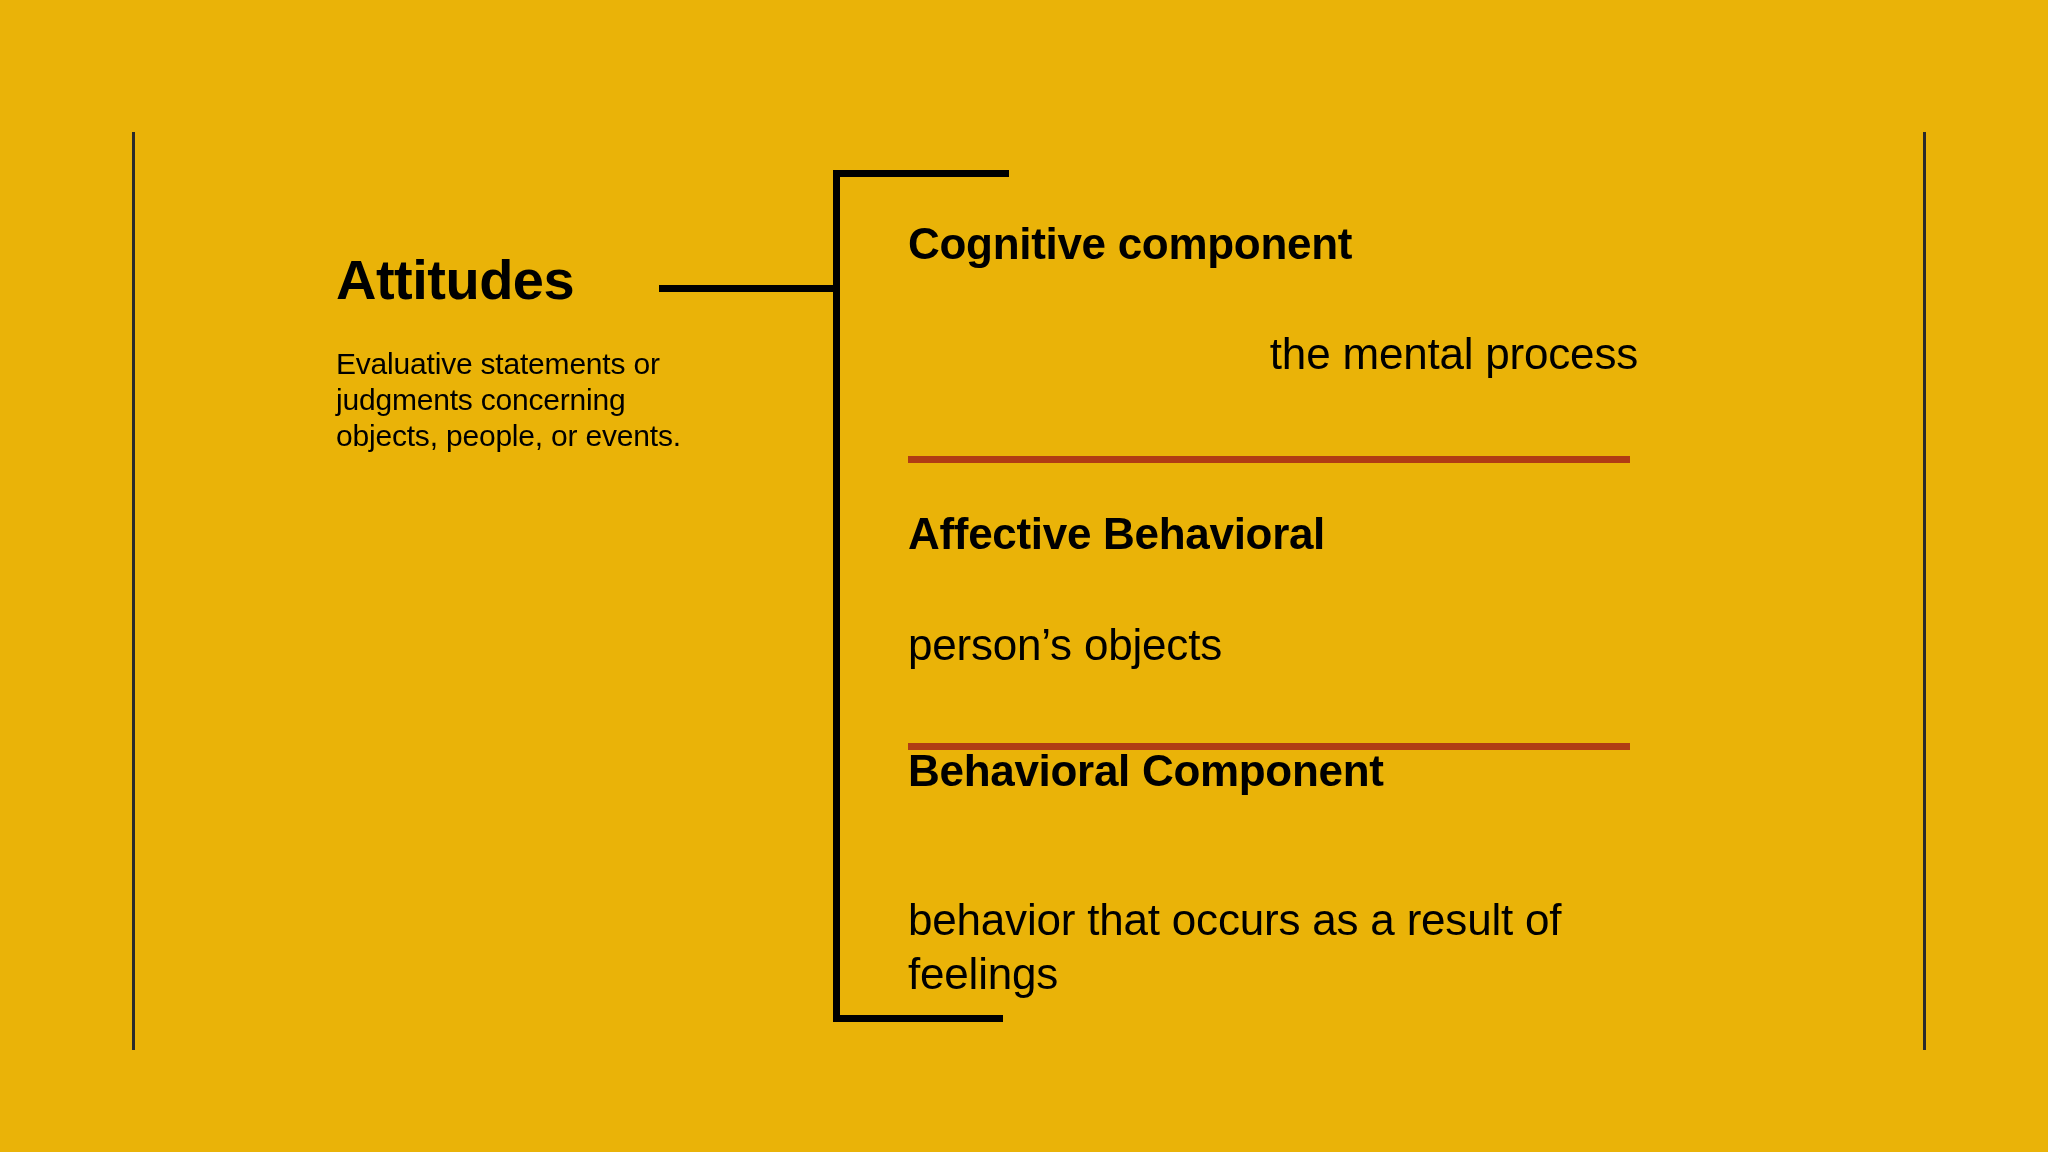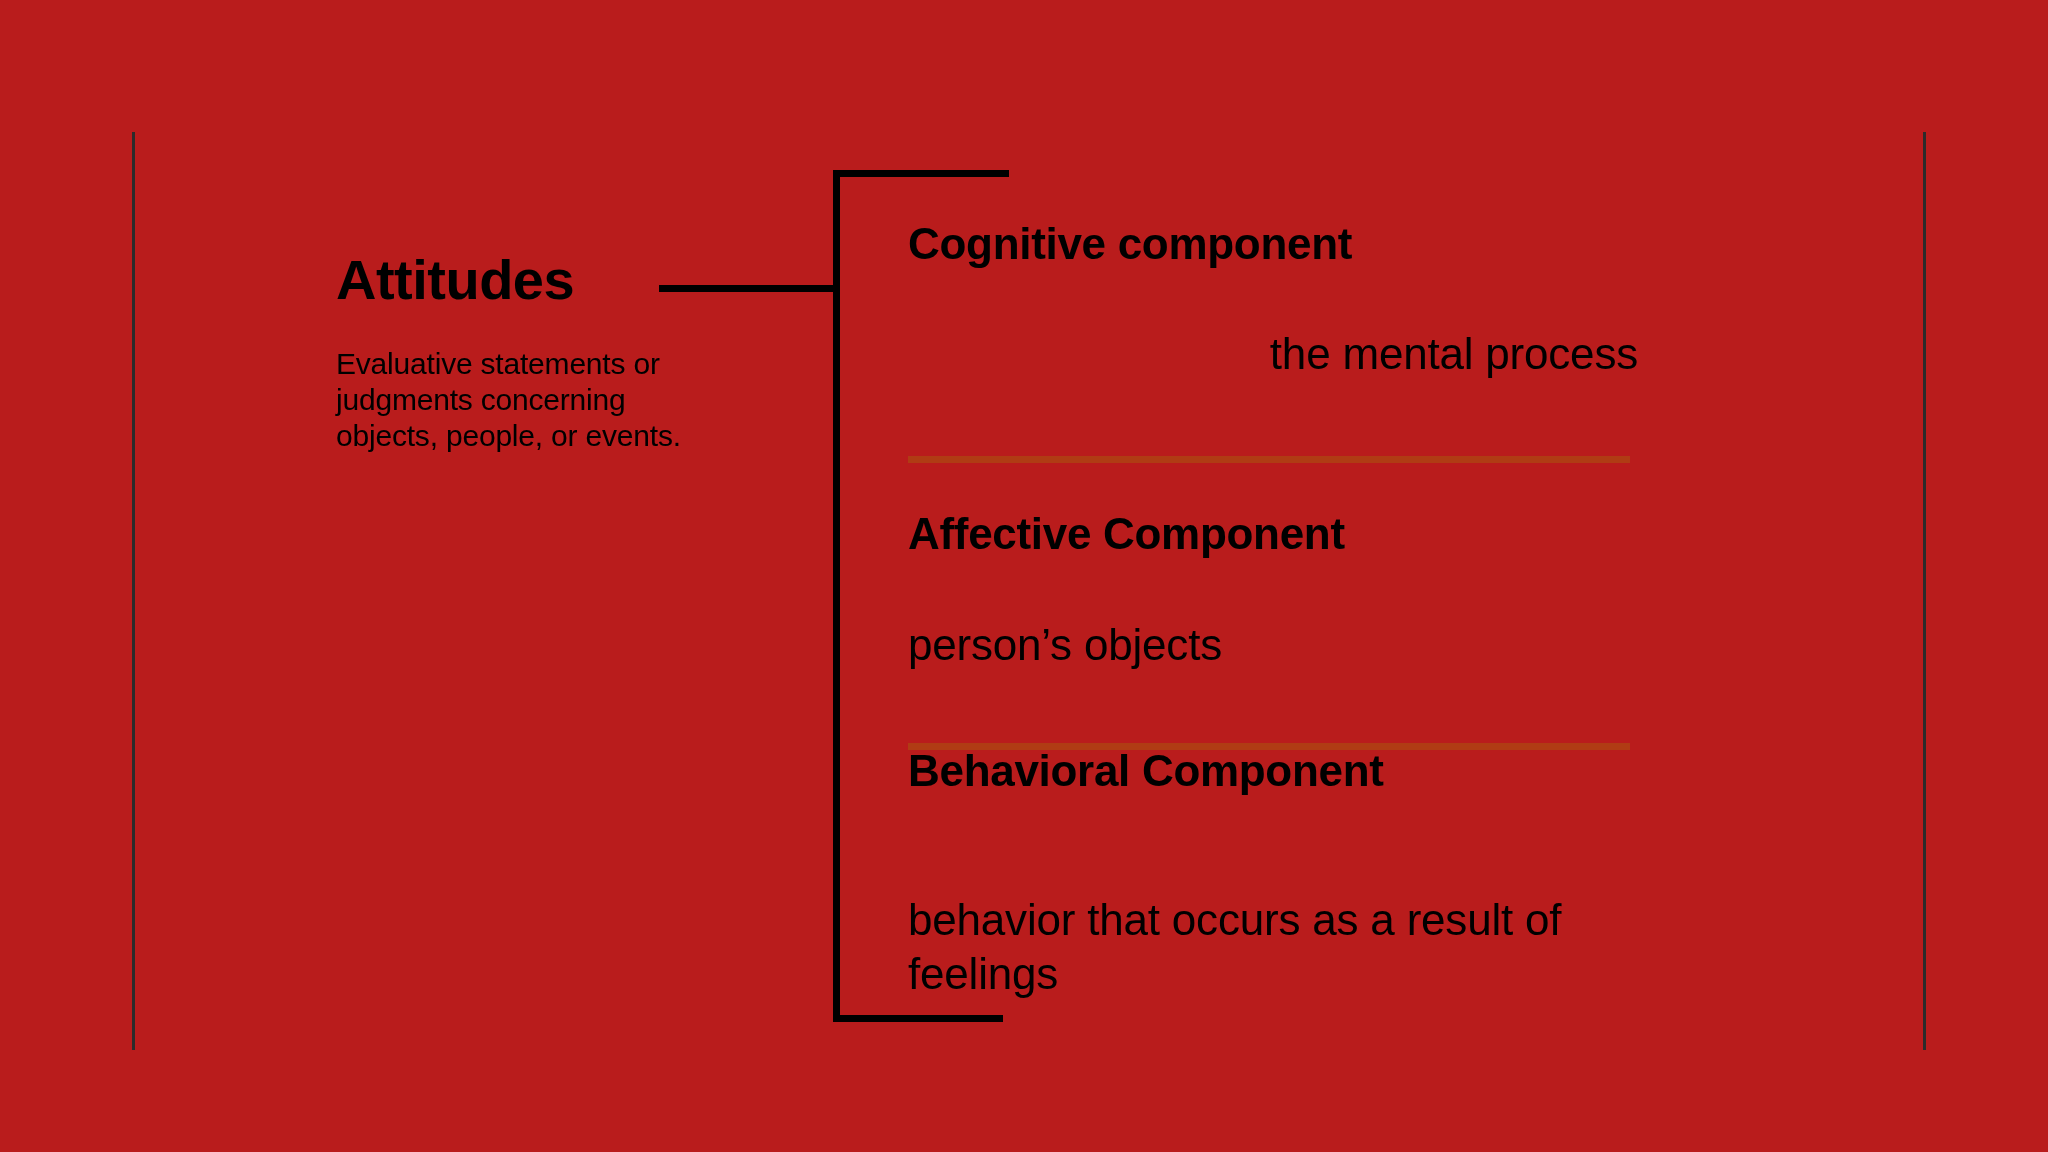--- a/index.html
+++ b/index.html
@@ -13,21 +13,21 @@
     position: relative;
     overflow: hidden;
     font-family: "Liberation Sans", sans-serif;
     color: #000000;
     -webkit-font-smoothing: antialiased;
   }
 
   .slide {
     position: absolute;
     inset: 0;
-    background: #b91c1c;
+    background: #eab308;
   }
 
   
   .frame-rule {
     position: absolute;
     width: 3px;
     background: #2b2b2b;
   }
   .frame-rule.left  { left: 132px;  top: 132px; height: 918px; }
   .frame-rule.right { left: 1923px; top: 132px; height: 918px; }
@@ -140,21 +140,21 @@
   <div class="connector"></div>
   <div class="bracket-v"></div>
   <div class="bracket-arm top"></div>
   <div class="bracket-arm bottom"></div>
 
   <div class="right-col">
 
     <div class="section-head h-cog">Cognitive component</div>
     <div class="section-body b-cog">the mental process</div>
 
-    <div class="section-head h-aff">Affective Component</div>
+    <div class="section-head h-aff">Affective Behavioral</div>
     <div class="section-body b-aff">person’s objects</div>
 
     <div class="section-head h-beh">Behavioral Component</div>
     <div class="section-body b-beh">behavior that occurs as a result of feelings</div>
 
   </div>
 
   <div class="divider one"></div>
   <div class="divider two"></div>
 

